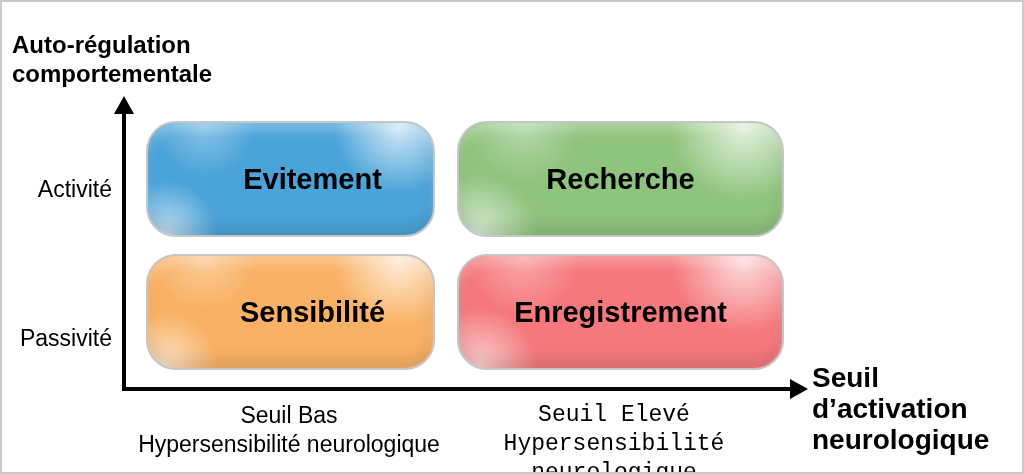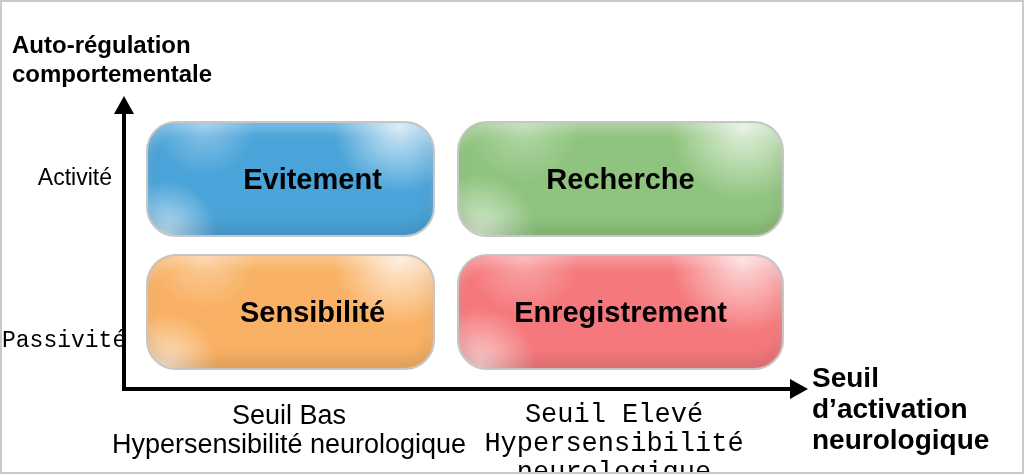--- a/index.html
+++ b/index.html
@@ -47,29 +47,30 @@
     border-bottom: 10px solid transparent;
     border-left: 18px solid #000;
   }
 
   
   .y-tick {
     left: 0; width: 110px;
     text-align: right;
     font-size: 23px;
     line-height: 28px;
+    margin-top: 12px;
   }
   .y-tick.top { top: 161px; }
-  .y-tick.bottom { top: 325px; font-family: Liberation Mono, monospace; }
+  .y-tick.bottom { top: 310px; }
 
   
   .x-tick {
     top: 399px; width: 370px;
     text-align: center;
-    font-size: 27px;
+    font-size: 23px;
     line-height: 29px;
   }
   .x-tick.left { left: 102px; }
   .x-tick.right { left: 427px; font-family: Liberation Mono, monospace; }
 
   
   .quad {
     box-sizing: border-box;
     border-radius: 30px;
     border: 2px solid #c6c6c6;

